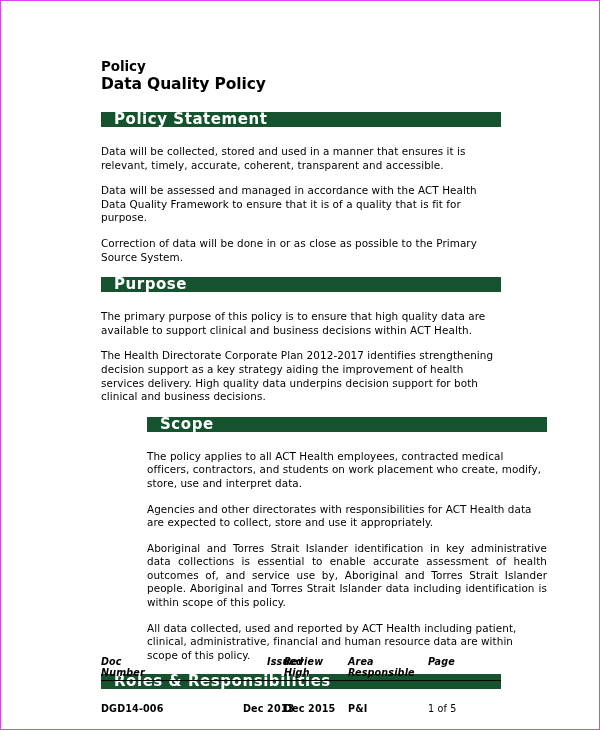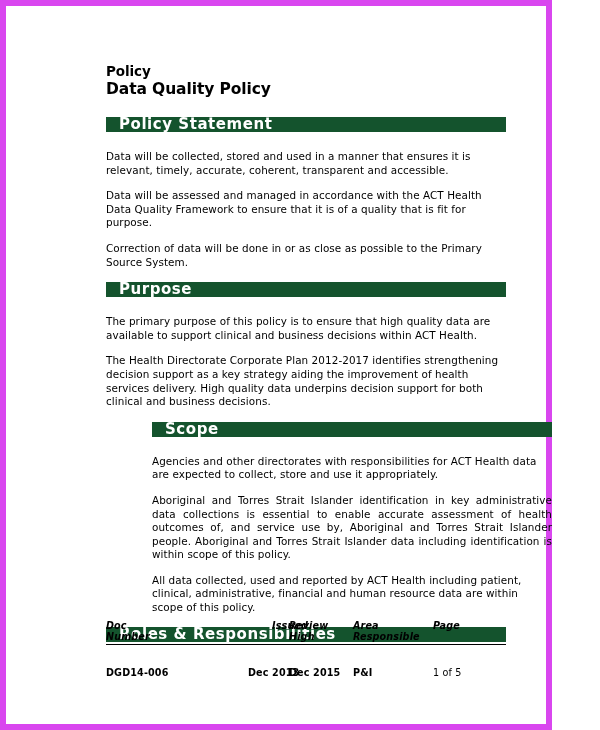--- a/index.html
+++ b/index.html
@@ -12,24 +12,24 @@
   body {
     width: 600px;
     height: 730px;
     font-family: "DejaVu Sans", "Liberation Sans", sans-serif;
     color: #000000;
     overflow: hidden;
   }
 
   #page {
     position: relative;
-    width: 552px;
+    width: 600px;
     height: 730px;
     background: #ffffff;
-    border: 6px solid #d946ef;
+    border: 1px solid #d946ef;
   }
 
   #doc-body {
     position: absolute;
     left: 100px;
     top: 57px;
     width: 400px;
   }
 
   
@@ -85,21 +85,21 @@
     margin-top: 11px;
   }
 
   .section-block { margin-bottom: 13px; }
   .section-block.tight { margin-bottom: 12px; margin-left: 46px; }
 
   
   #footer-table {
     position: absolute;
     left: 100px;
-    top: 615px;
+    top: 656px;
     width: 400px;
   }
   .ft-head {
     position: relative;
     height: 22px;
   }
   .ft-cell {
     position: absolute;
     font-size: 9.6px;
     line-height: 10.6px;
@@ -159,20 +159,21 @@
       <div class="section-bar">Purpose</div>
       <div class="section-body">
         <p class="para">The primary purpose of this policy is to ensure that high quality data are available to support clinical and business decisions within ACT Health.</p>
         <p class="para">The Health Directorate Corporate Plan 2012-2017 identifies strengthening decision support as a key strategy aiding the improvement of health services delivery. High quality data underpins decision support for both clinical and business decisions.</p>
       </div>
     </div>
 
     <div class="section-block tight">
       <div class="section-bar">Scope</div>
       <div class="section-body">
+        <p class="para">The policy applies to all ACT Health employees, contracted medical officers, contractors, and students on work placement who create, modify, store, use and interpret data.</p>
         <p class="para">Agencies and other directorates with responsibilities for ACT Health data are expected to collect, store and use it appropriately.</p>
         <p class="para justify">Aboriginal and Torres Strait Islander identification in key administrative data collections is  essential to enable accurate assessment of health outcomes of, and service use by, Aboriginal and Torres Strait Islander people. Aboriginal and Torres Strait Islander data including identification is within scope of this policy.</p>
         <p class="para">All data collected, used and reported by ACT Health including patient, clinical, administrative, financial and human resource data are within scope of this policy.</p>
       </div>
     </div>
 
     <div class="section-block">
       <div class="section-bar">Roles &amp; Responsibilities</div>
     </div>
 

